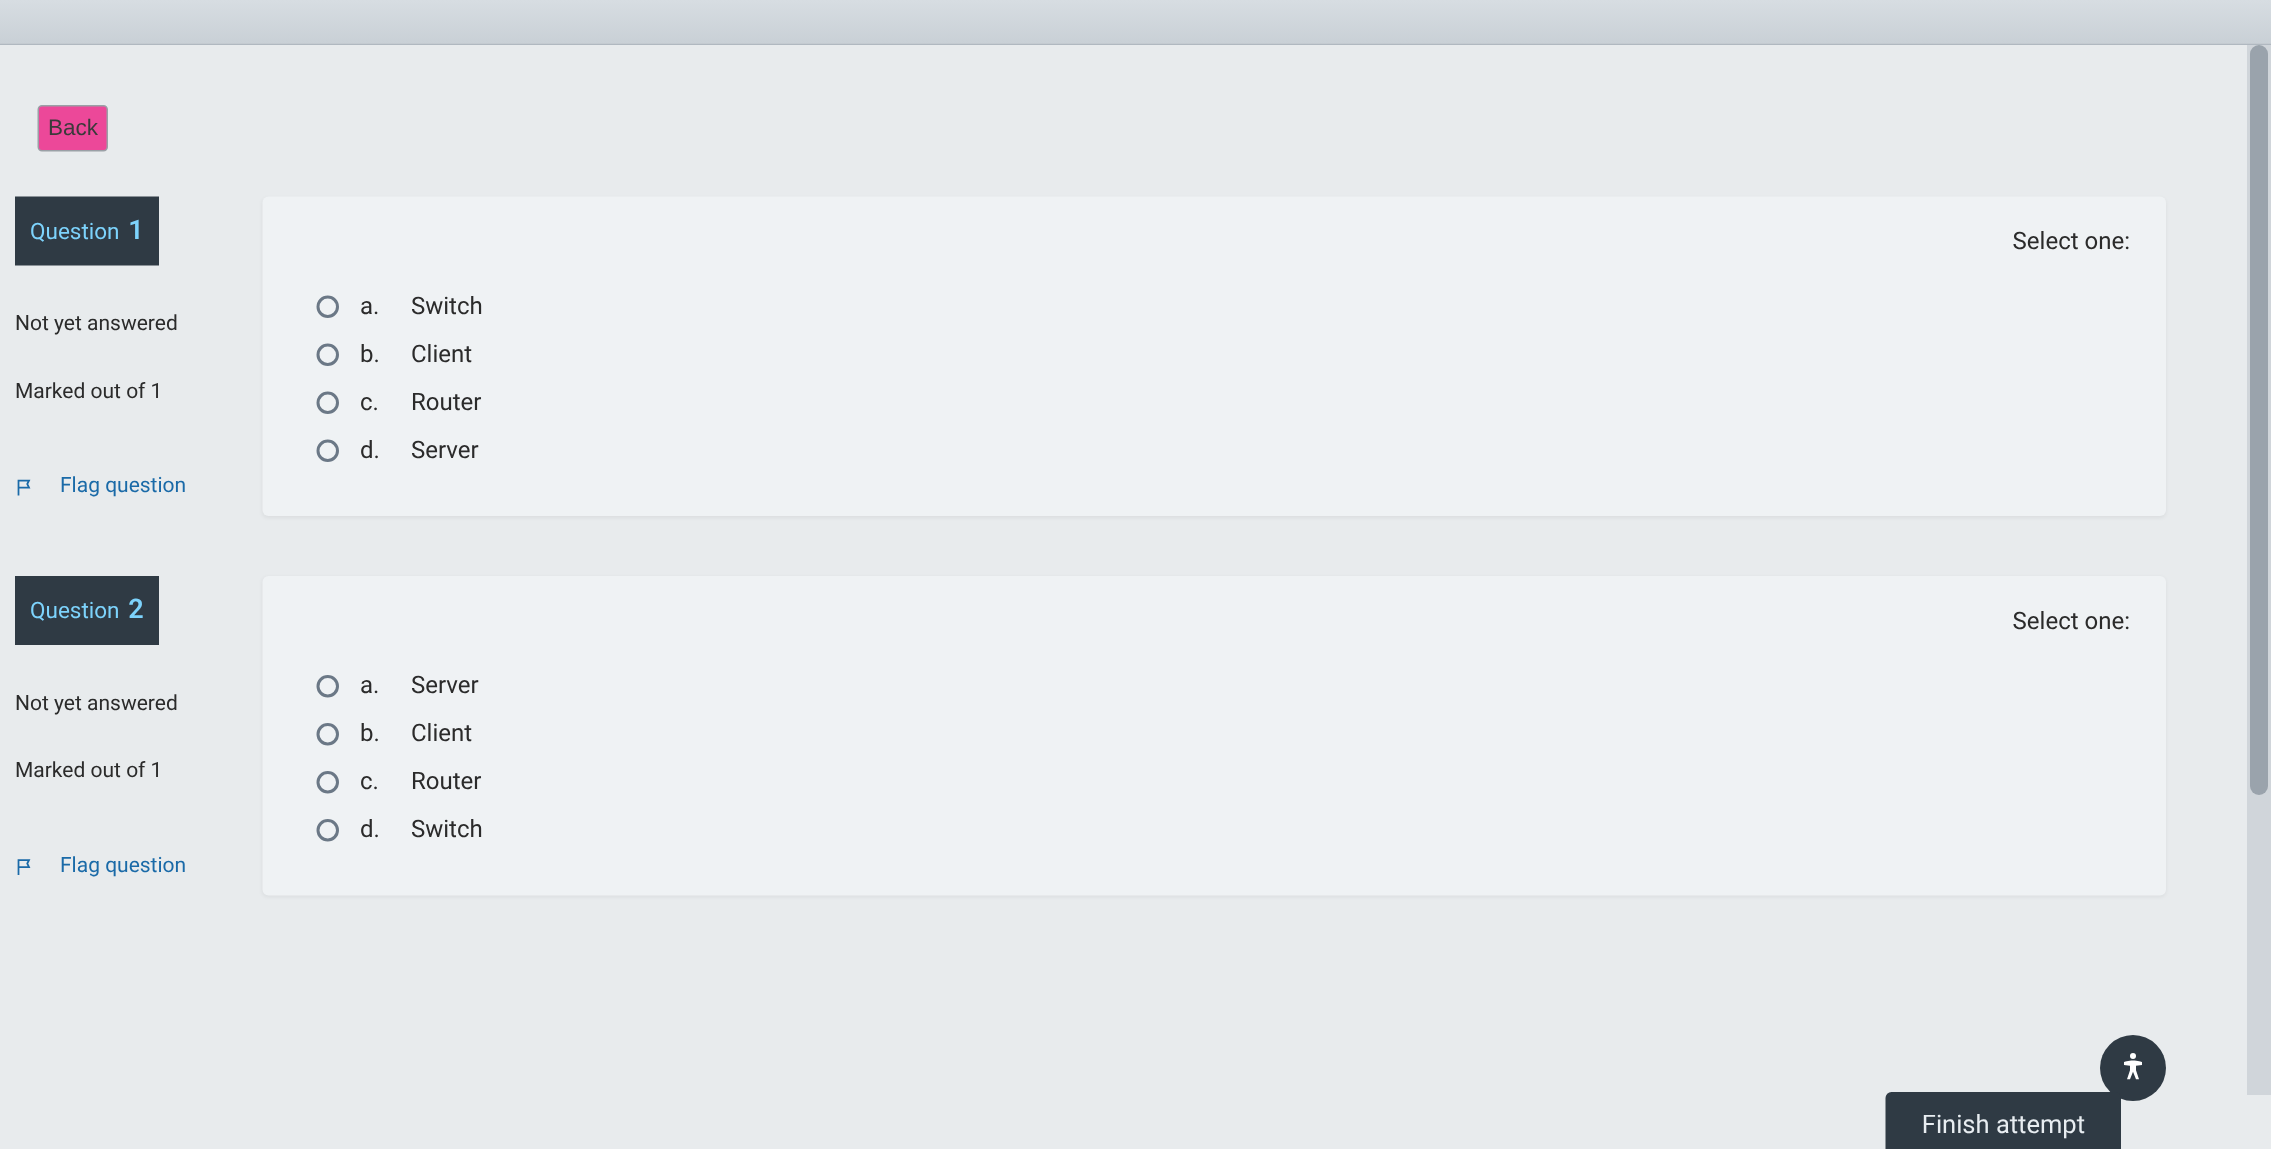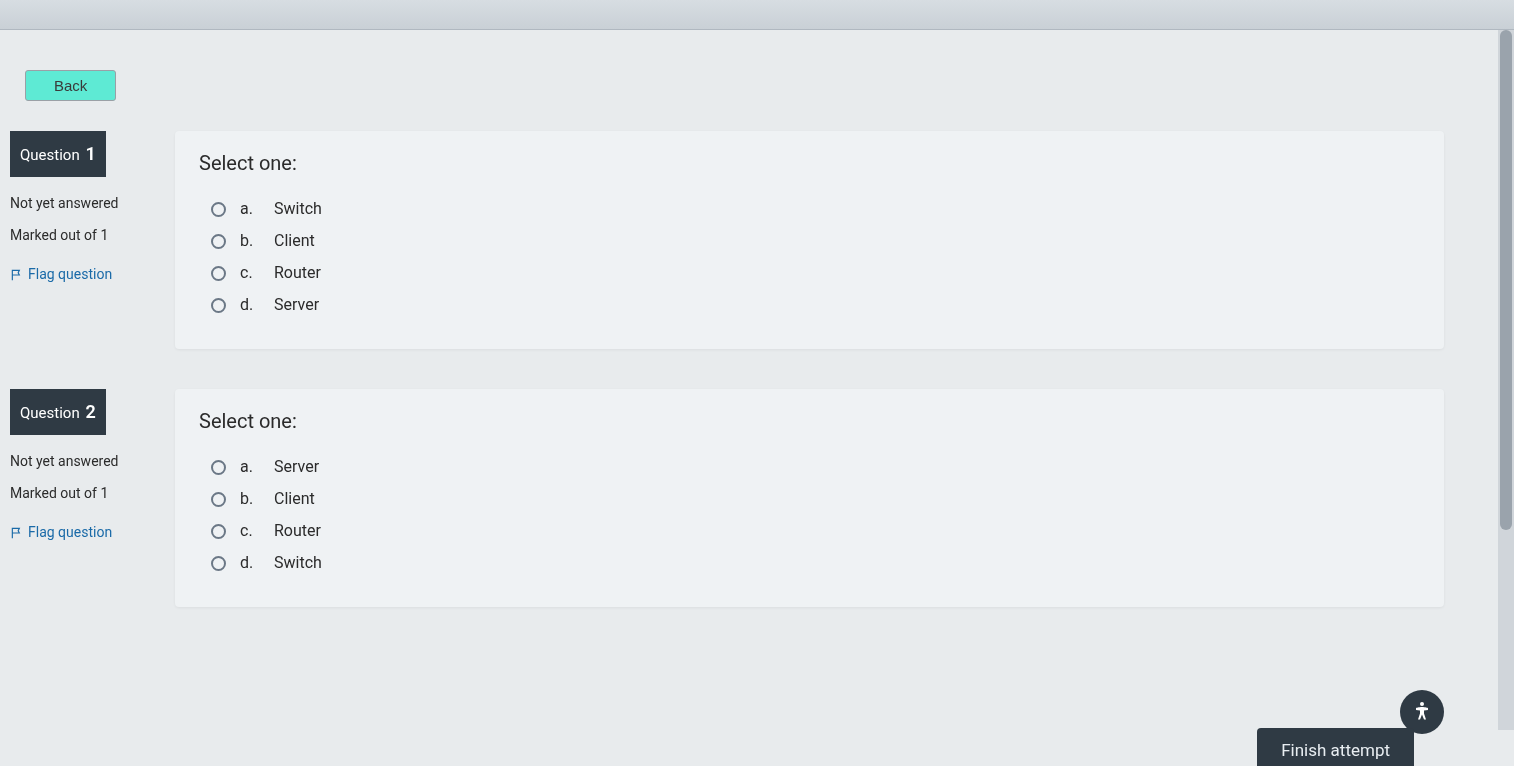--- a/index.html
+++ b/index.html
@@ -16,81 +16,82 @@
     height: 30px;
     background: linear-gradient(to bottom, #d7dde2, #c9d0d6);
     border-bottom: 1px solid #b0b8c0;
   }
   .page {
     padding: 20px 10px 0 10px;
   }
   .back-btn {
     display: inline-block;
     border: 1px solid #9aa0a6;
-    background: #5eead4;
+    background: #ec4899;
     color: #3a3a3a;
     font-size: 15px;
-    padding: 6px 28px;
+    padding: 6px 6px;
     border-radius: 3px;
     margin: 20px 0 30px 15px;
     cursor: pointer;
   }
   .question-block {
     display: flex;
     align-items: flex-start;
     margin-bottom: 40px;
   }
   .info-col {
     width: 165px;
     flex-shrink: 0;
     font-size: 14px;
     line-height: 1.9;
     color: #2b2b2b;
   }
   .qnum-badge {
     display: inline-block;
     background: #2f3a44;
-    color: #ffffff;
+    color: #7dd3fc;
     padding: 6px 10px;
     font-size: 15px;
     margin-bottom: 8px;
   }
   .qnum-badge .num {
     font-size: 18px;
     font-weight: 600;
     margin-left: 2px;
   }
-  .info-line { margin: 5px 0; }
+  .info-line { margin: 18px 0; }
   .flag-link {
     color: #1a6aa8;
     cursor: pointer;
     display: inline-flex;
     align-items: center;
-    gap: 4px;
-    margin-top: 8px;
+    gap: 16px;
+    margin-top: 19px;
   }
   .flag-link svg { width: 14px; height: 14px; stroke: #1a6aa8; fill: none; stroke-width: 2; }
   .content-col {
     flex: 1;
     background: #eff2f4;
     border-radius: 4px;
     padding: 20px 24px 28px 24px;
     margin-right: 60px;
     box-shadow: 0 1px 3px rgba(0,0,0,0.06);
   }
   .qtext {
     font-size: 16px;
     line-height: 1.6;
     color: #2b2b2b;
     margin-bottom: 24px;
   }
   .prompt {
-    font-size: 20px;
+    font-size: 16px;
     margin-bottom: 18px;
     color: #2b2b2b;
+    text-align: right;
   }
   .options { padding-left: 12px; }
   .opt-row {
     display: flex;
     align-items: center;
     gap: 14px;
     font-size: 16px;
     line-height: 2.0;
     color: #2b2b2b;
   }

